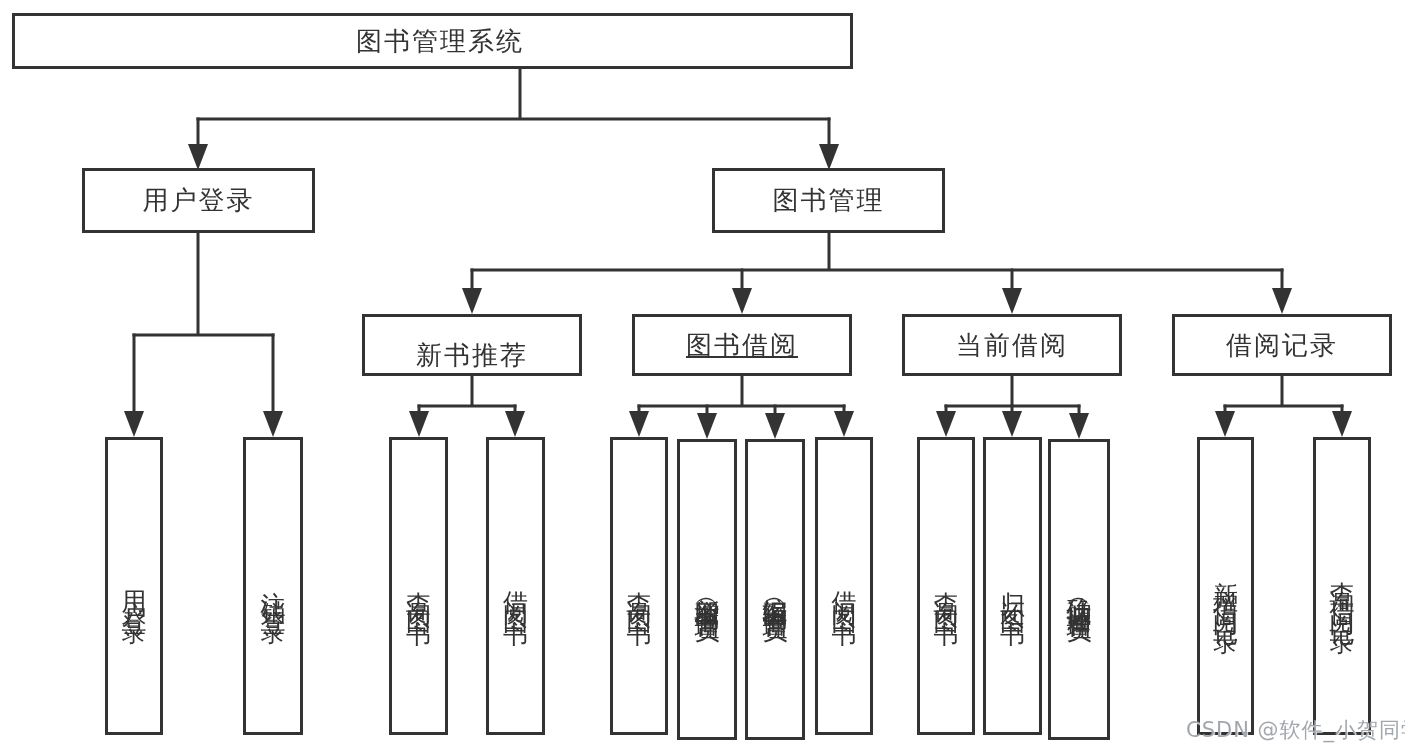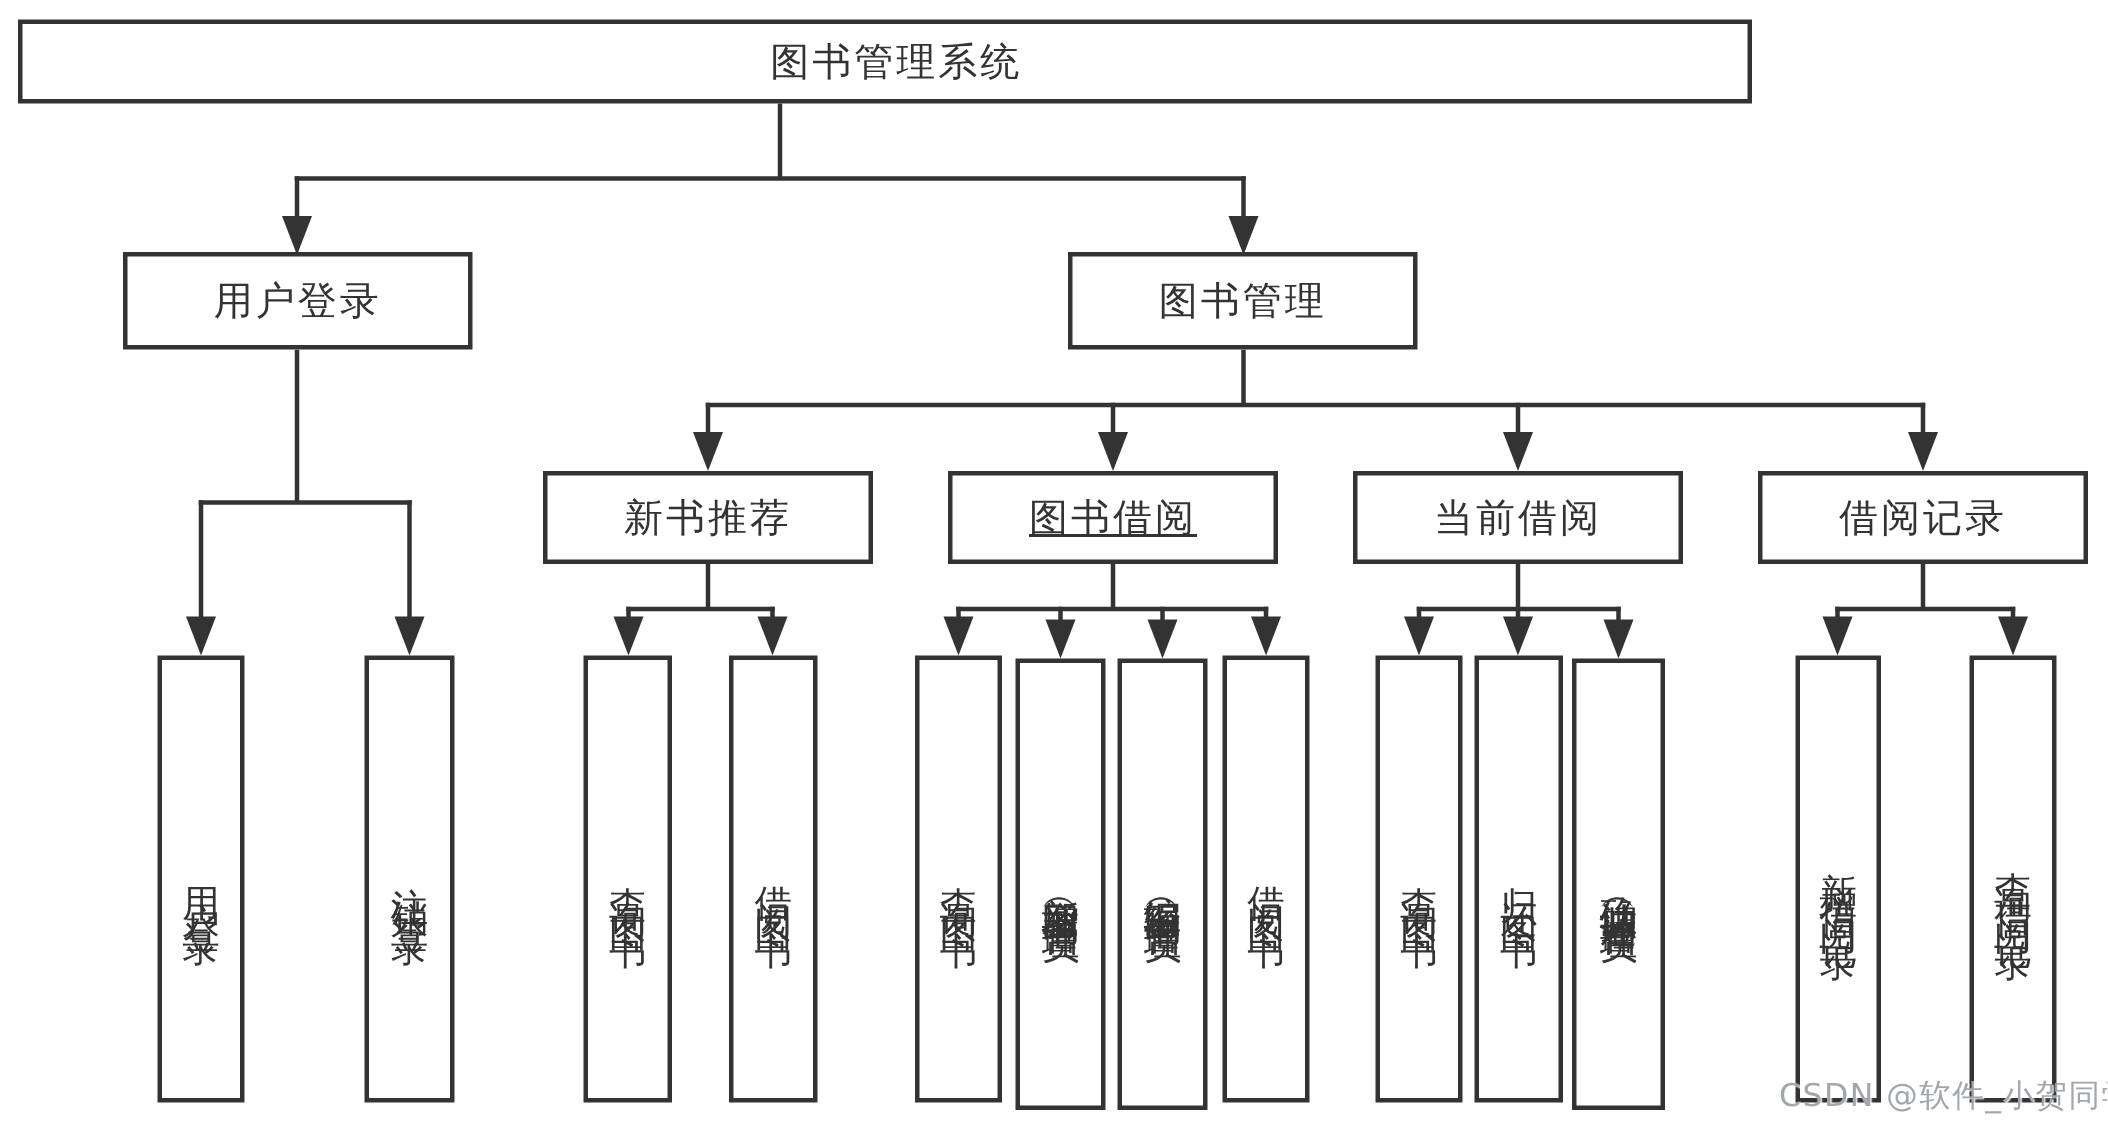--- a/index.html
+++ b/index.html
@@ -131,32 +131,32 @@
     <g>
       <line x1="1282" y1="376" x2="1282" y2="406"></line>
       <line x1="1223.5" y1="406" x2="1343.5" y2="406"></line>
       <line x1="1225" y1="404.5" x2="1225" y2="415"></line>
       <polygon points="1215,411 1235,411 1225,437"></polygon>
       <line x1="1342" y1="404.5" x2="1342" y2="415"></line>
       <polygon points="1332,411 1352,411 1342,437"></polygon>
     </g>
   </svg>
 
-  <div class="box" style="left:12px; top:13px; width:1156px; height:56px;padding-left:15px;">
+  <div class="box" style="left:12px; top:13px; width:841px; height:56px;padding-left:15px;">
     <span>图书管理系统</span>
   </div>
 
   <div class="box" style="left:82px; top:168px; width:233px; height:65px;">
     <span>用户登录</span>
   </div>
   <div class="box" style="left:712px; top:168px; width:233px; height:65px;">
     <span>图书管理</span>
   </div>
 
-  <div class="box" style="left:362px; top:314px; width:220px; height:62px;">
+  <div class="box" style="left:362px; top:314px; width:220px; height:62px;align-items:flex-end;">
     <span>新书推荐</span>
   </div>
   <div class="box" style="left:632px; top:314px; width:220px; height:62px;text-decoration:underline;">
     <span>图书借阅</span>
   </div>
   <div class="box" style="left:902px; top:314px; width:220px; height:62px;font-family:Liberation Mono, monospace;">
     <span>当前借阅</span>
   </div>
   <div class="box" style="left:1172px; top:314px; width:220px; height:62px;">
     <span>借阅记录</span>

